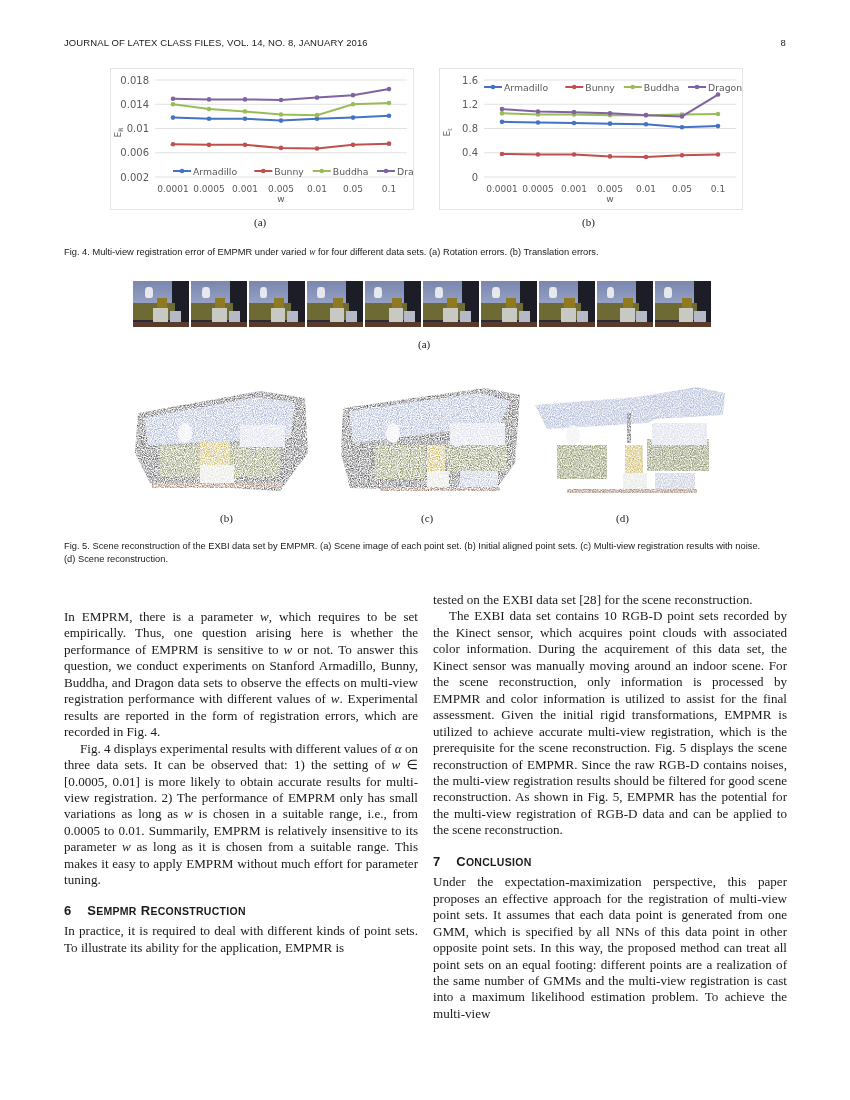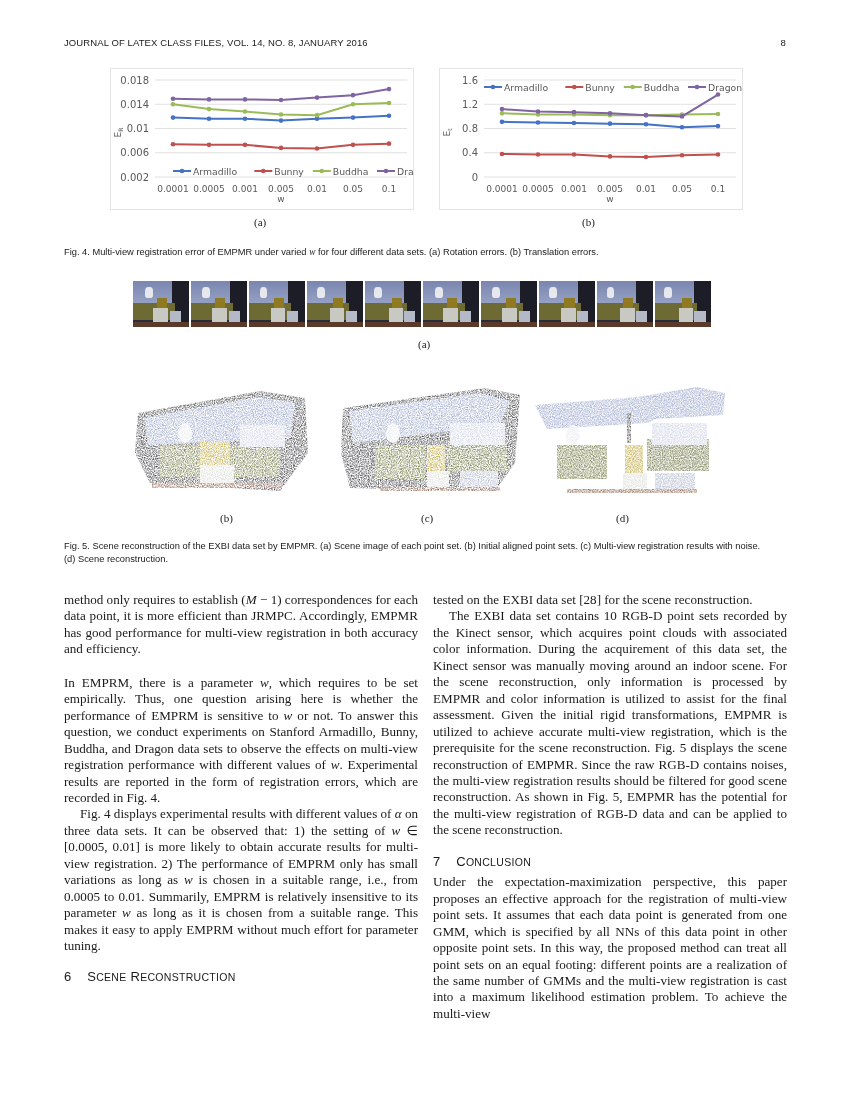--- a/index.html
+++ b/index.html
@@ -19,21 +19,21 @@
   .thumb .box { position: absolute; left: 38%; top: 58%; width: 26%; height: 34%; background: #c9c9c3; }
   .thumb .box2 { position: absolute; left: 70%; top: 66%; width: 20%; height: 26%; background: #b4b9c8; }
   .thumb .yel { position: absolute; left: 42%; top: 38%; width: 18%; height: 22%; background: #8f7a22; }
   .thumb .head { position: absolute; left: 20%; top: 14%; width: 14%; height: 24%; background: #e6e8ee; border-radius: 40% 40% 30% 30%; }
   .thumb .floor { position: absolute; left: 0; bottom: 0; width: 100%; height: 10%; background: #5a3a2a; }
   .cloud { position: absolute; top: 383px; width: 205px; height: 115px; }
   .body-text { position: absolute; font-family: "Liberation Serif", serif; font-size: 13.1px; line-height: 16.45px; text-align: justify; }
   .body-text p { margin: 0; }
   .body-text .indent { text-indent: 16px; }
   .h-sub { font-family: "Liberation Sans", sans-serif; font-weight: bold; font-size: 12px; margin: 0; }
-  .h-sec { font-family: "Liberation Sans", sans-serif; font-weight: normal; font-size: 13px; margin: 0; letter-spacing: 0.3px; }
+  .h-sec { font-family: "Liberation Sans", sans-serif; font-weight: bold; font-size: 13px; margin: 0; letter-spacing: 0.3px; }
   .h-sec .sc { font-size: 10.5px; }
   .math { font-style: italic; }
 </style>
 </head>
 <body>
 
 <div class="header">
   <span class="title">JOURNAL OF LATEX CLASS FILES, VOL. 14, NO. 8, JANUARY 2016</span>
   <span class="page">8</span>
 </div>
@@ -340,28 +340,28 @@
     <ellipse cx="46" cy="52" rx="7" ry="10" fill="#e4e6ec"></ellipse>
     <rect x="40" y="106" width="130" height="4" fill="#7a4a32"></rect>
   </g>
 </svg>
 <div class="sub" style="left:220px; top:512px;">(b)</div>
 <div class="sub" style="left:421px; top:512px;">(c)</div>
 <div class="sub" style="left:616px; top:512px;">(d)</div>
 <div class="caption" style="top:540px;">Fig. 5. Scene reconstruction of the EXBI data set by EMPMR. (a) Scene image of each point set. (b) Initial aligned point sets. (c) Multi-view registration results with noise. (d) Scene reconstruction.</div>
 
 <div class="body-text" style="left:64px; top:592px; width:354px;">
-  <p id="lp0">method only requires to establish (<i>M</i> − 1) correspondences for each data point, it is more efficient than JRMPC. Accordingly, EMPMR has good performance for multi-view registration in both accuracy and efficiency.</p>
   <div style="height:12px"></div>
   <div style="height:5px"></div>
   <p id="lp1">In EMPRM, there is a parameter <i>w</i>, which requires to be set empirically. Thus, one question arising here is whether the performance of EMPRM is sensitive to <i>w</i> or not. To answer this question, we conduct experiments on Stanford Armadillo, Bunny, Buddha, and Dragon data sets to observe the effects on multi-view registration performance with different values of <i>w</i>. Experimental results are reported in the form of registration errors, which are recorded in Fig. 4.</p>
   <p class="indent" id="lp2">Fig. 4 displays experimental results with different values of <i>α</i> on three data sets. It can be observed that: 1) the setting of <i>w</i> ∈ [0.0005, 0.01] is more likely to obtain accurate results for multi-view registration. 2) The performance of EMPRM only has small variations as long as <i>w</i> is chosen in a suitable range, i.e., from 0.0005 to 0.01. Summarily, EMPRM is relatively insensitive to its parameter <i>w</i> as long as it is chosen from a suitable range. This makes it easy to apply EMPRM without much effort for parameter tuning.</p>
   <div style="height:14px"></div>
-  <p class="h-sec"><span>6</span>&nbsp;&nbsp;&nbsp;&nbsp;<span id="sec6">S<span class="sc">CENE</span> R<span class="sc">ECONSTRUCTION</span></span></p>
+  <p class="h-sec"><span>6</span>&nbsp;&nbsp;&nbsp;&nbsp;<span id="sec6">S<span class="sc">EMPMR</span> R<span class="sc">ECONSTRUCTION</span></span></p>
   <div style="height:4px"></div>
+  <p>In practice, it is required to deal with different kinds of point sets. To illustrate its ability for the application, EMPMR is</p>
 </div>
 
 <div class="body-text" style="left:433px; top:592px; width:354px;">
   <p>tested on the EXBI data set [28] for the scene reconstruction.</p>
   <p class="indent">The EXBI data set contains 10 RGB-D point sets recorded by the Kinect sensor, which acquires point clouds with associated color information. During the acquirement of this data set, the Kinect sensor was manually moving around an indoor scene. For the scene reconstruction, only information is processed by EMPMR and color information is utilized to assist for the final assessment. Given the initial rigid transformations, EMPMR is utilized to achieve accurate multi-view registration, which is the prerequisite for the scene reconstruction. Fig. 5 displays the scene reconstruction of EMPMR. Since the raw RGB-D contains noises, the multi-view registration results should be filtered for good scene reconstruction. As shown in Fig. 5, EMPMR has the potential for the multi-view registration of RGB-D data and can be applied to the scene reconstruction.</p>
   <div style="height:15px"></div>
   <p class="h-sec"><span>7</span>&nbsp;&nbsp;&nbsp;&nbsp;<span id="sec7">C<span class="sc">ONCLUSION</span></span></p>
   <div style="height:4px"></div>
   <p>Under the expectation-maximization perspective, this paper proposes an effective approach for the registration of multi-view point sets. It assumes that each data point is generated from one GMM, which is specified by all NNs of this data point in other opposite point sets. In this way, the proposed method can treat all point sets on an equal footing: different points are a realization of the same number of GMMs and the multi-view registration is cast into a maximum likelihood estimation problem. To achieve the multi-view</p>
 </div>

